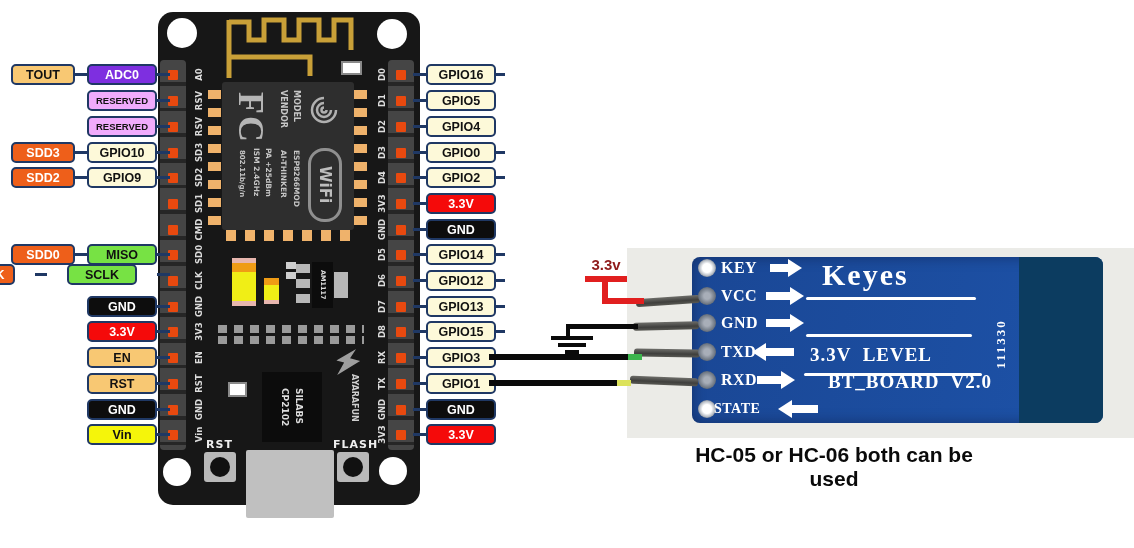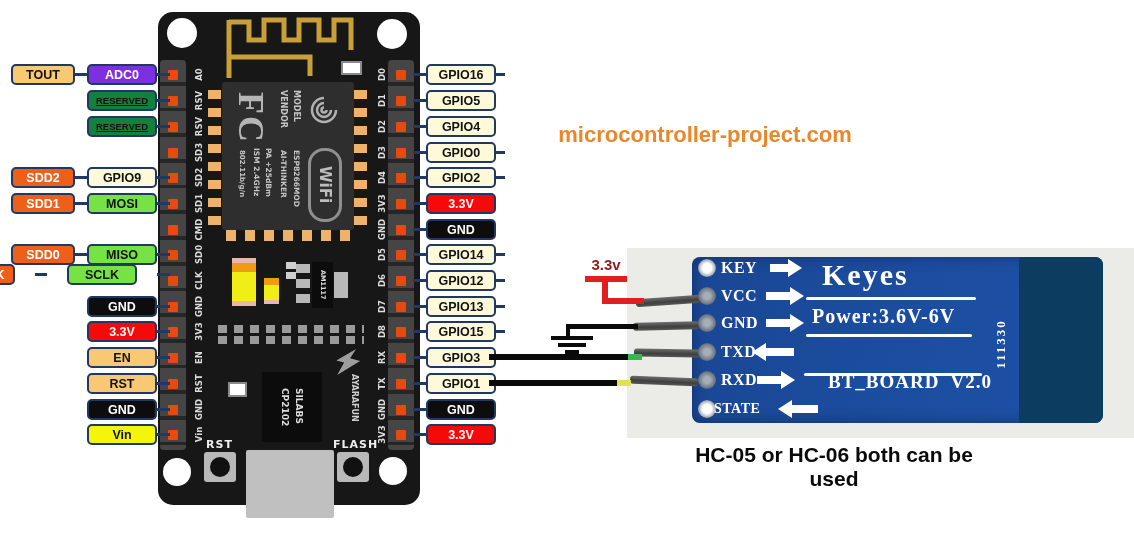--- a/index.html
+++ b/index.html
@@ -28,21 +28,21 @@
   .lrow{position:absolute;left:2px;width:168px;height:21px;display:flex;align-items:center;justify-content:flex-end;}
   .rrow{position:absolute;left:413px;height:21px;display:flex;align-items:center;}
   .pl{height:17px;border:2px solid #1f3864;border-radius:5px;display:flex;align-items:center;justify-content:center;font:bold 12.5px "Liberation Sans",sans-serif;background:#fff;flex:none;}
   .pl.inner,.pl.rlab{width:66px;}
   .pl.outer{width:60px;}
   .pl.sm{font-size:9.5px;}
   .conn{width:12px;height:3px;background:#1f3864;flex:none;}
   .stub{width:9px;height:3px;background:#1f3864;flex:none;}
   .c-tan{background:#f8c873;color:#111;}
   .c-purple{background:#7e2fe0;color:#fff;}
-  .c-gray{background:#15803d;color:#111;text-decoration:underline;}
+  .c-gray{background:#f0abfc;color:#111;}
   .c-orange{background:#ee5f1a;color:#fff;}
   .c-cream{background:#fdf9d9;color:#111;}
   .c-green{background:#77e244;color:#111;}
   .c-black{background:#0d0d0d;color:#fff;}
   .c-red{background:#f50a0a;color:#fff;}
   .c-yellow{background:#f5f50a;color:#111;}
   
   .wire{position:absolute;background:#0a0a0a;}
   .wire.red{background:#e11f1f;}
   .gndbar{position:absolute;background:#0a0a0a;}
@@ -212,30 +212,30 @@
       <span class="conn" style="width:13px;"></span>
   </div>
   <div class="lrow" style="top:90px;">
     <span class="pl inner c-gray sm">RESERVED</span>
       <span class="conn" style="width:13px;"></span>
   </div>
   <div class="lrow" style="top:116px;">
     <span class="pl inner c-gray sm">RESERVED</span>
       <span class="conn" style="width:13px;"></span>
   </div>
+  <div class="lrow" style="top:142px;">
+    <span class="pl outer c-orange">SDD3</span>
+      <span class="conn"></span>
+    <span class="pl inner c-cream">GPIO10</span>
+      <span class="conn" style="width:13px;"></span>
+  </div>
   <div class="lrow" style="top:167px;">
     <span class="pl outer c-orange">SDD2</span>
       <span class="conn"></span>
     <span class="pl inner c-cream">GPIO9</span>
-      <span class="conn" style="width:13px;"></span>
-  </div>
-  <div class="lrow" style="top:193px;">
-    <span class="pl outer c-orange">SDD1</span>
-      <span class="conn"></span>
-    <span class="pl inner c-green">MOSI</span>
       <span class="conn" style="width:13px;"></span>
   </div>
   <div class="lrow" style="top:244px;">
     <span class="pl outer c-orange">SDD0</span>
       <span class="conn"></span>
     <span class="pl inner c-green">MISO</span>
       <span class="conn" style="width:13px;"></span>
   </div>
   <div class="lrow" style="top:264px;gap:20px;">
     <span class="pl outer c-orange">SDCLK</span>
@@ -380,36 +380,35 @@
       <span class="bar"></span>
       <span class="tri"></span>
     </div>
   <div class="arr left" style="left:778px;top:400px;">
       <span class="tri"></span>
       <span class="bar" style="width:26px;"></span>
     </div>
 
   <div class="btbig" style="left:822px;top:258px;">Keyes</div>
   <div class="trace" style="left:806px;top:297px;width:170px;"></div>
-  <div class="bttxt" style="left:812px;top:305px;font-size:20px;">Power:3.6V-6V</div>
   <div class="trace" style="left:806px;top:334px;width:166px;"></div>
+  <div class="bttxt" style="left:810px;top:344px;">3.3V  LEVEL</div>
   <div class="trace" style="left:804px;top:373px;width:178px;"></div>
   <div class="bttxt" style="left:828px;top:371px;">BT_BOARD  V2.0</div>
   <div class="btserial">111330</div>
 
   <div class="supply">3.3v</div>
   <div class="wire red" style="left:585px;top:276px;width:42px;height:6px;"></div>
   <div class="wire red" style="left:602px;top:276px;width:6px;height:28px;"></div>
   <div class="wire red" style="left:602px;top:298px;width:42px;height:6px;"></div>
   <div class="wire" style="left:566px;top:324px;width:72px;height:5px;"></div>
   <div class="gndbar" style="left:566px;top:324px;width:4px;height:13px;"></div>
   <div class="gndbar" style="left:551px;top:336px;width:42px;height:4px;"></div>
   <div class="gndbar" style="left:558px;top:343px;width:28px;height:4px;"></div>
   <div class="gndbar" style="left:565px;top:350px;width:14px;height:4px;"></div>
   <div class="wire" style="left:489px;top:354px;width:141px;height:6px;"></div>
   <div class="wire" style="left:628px;top:354px;width:14px;height:6px;background:#3cb54d;"></div>
   <div class="wire" style="left:489px;top:380px;width:130px;height:6px;"></div>
   <div class="wire" style="left:617px;top:380px;width:14px;height:6px;background:#dce25a;"></div>
 
-  <div class="sitetitle">microcontroller-project.com</div>
   <div class="caption">HC-05 or HC-06 both can be used</div>
 
 </div>
 
 </body></html>

